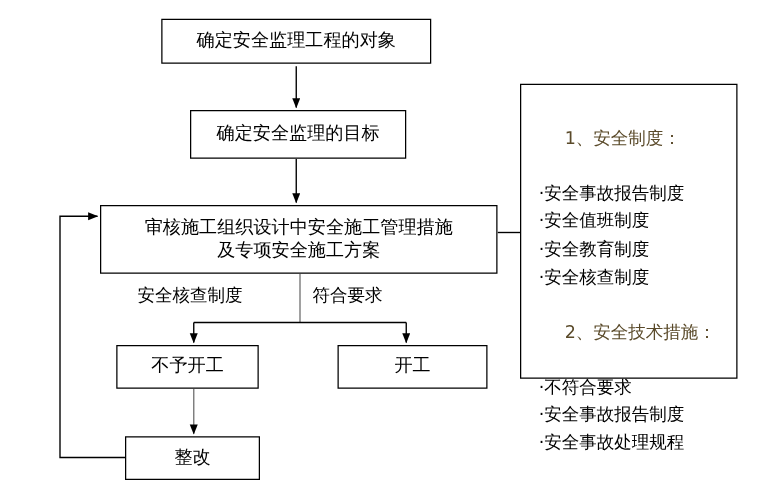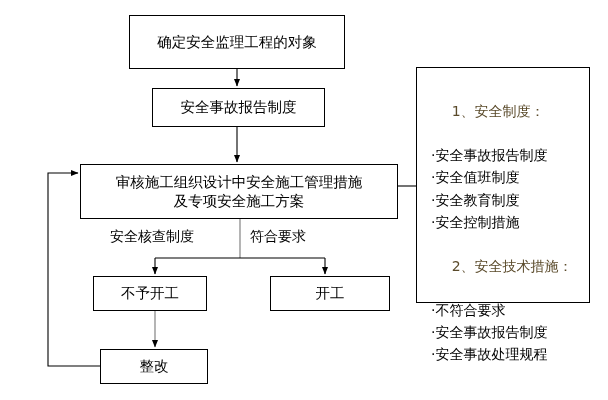--- a/index.html
+++ b/index.html
@@ -22,21 +22,21 @@
     background: #ffffff;
     display: flex;
     align-items: center;
     justify-content: center;
     text-align: center;
     color: #000000;
     line-height: 1.25;
     white-space: pre-line;
   }
   #box-object {
-    left: 129px; top: 15px; width: 216px; height: 54px;
+    left: 129px; top: 15px; width: 216px; height: 36px;
     font-size: 14.5px;
   }
   #box-goal {
     left: 152px; top: 88px; width: 173px; height: 39px;
     font-size: 14.5px;
   }
   #box-review {
     left: 80px; top: 164px; width: 318px; height: 55px;
     font-size: 14.5px;
     padding: 16px 6px;
@@ -116,21 +116,21 @@
 
     <path d="M325,258 L325,274" stroke="#000000" stroke-width="1.1" fill="none" marker-end="url(#arrow)"></path>
 
     <path d="M155,311 L155,347" stroke="#777777" stroke-width="1.1" fill="none" marker-end="url(#arrow)"></path>
 
     <path d="M100,366 L48,366 L48,173 L78,173" stroke="#000000" stroke-width="1.1" fill="none" marker-end="url(#arrow)"></path>
   </svg>
 
   <div class="node" id="box-object">确定安全监理工程的对象</div>
 
-  <div class="node" id="box-goal">安全事故报告制度</div>
+  <div class="node" id="box-goal">确定安全监理的目标</div>
 
   <div class="node" id="box-review">审核施工组织设计中安全施工管理措施
 及专项安全施工方案</div>
 
   <div class="edge-label" id="label-fail">安全核查制度</div>
 
   <div class="edge-label" id="label-pass">符合要求</div>
 
   <div class="node" id="box-start">开工</div>
 
@@ -138,21 +138,21 @@
 
   <div class="node" id="box-rectify">整改</div>
 
   <div id="panel-measures">
     <div class="panel-head">
       <span class="num">1、安全制度：</span>
     </div>
     <div class="panel-item">·安全事故报告制度</div>
     <div class="panel-item">·安全值班制度</div>
     <div class="panel-item">·安全教育制度</div>
-    <div class="panel-item">·安全控制措施</div>
+    <div class="panel-item">·安全核查制度</div>
     <div class="panel-head">
       <span class="num">2、安全技术措施：</span>
     </div>
     <div class="panel-item">·不符合要求</div>
     <div class="panel-item">·安全事故报告制度</div>
     <div class="panel-item">·安全事故处理规程</div>
   </div>
 
 </div>
 

